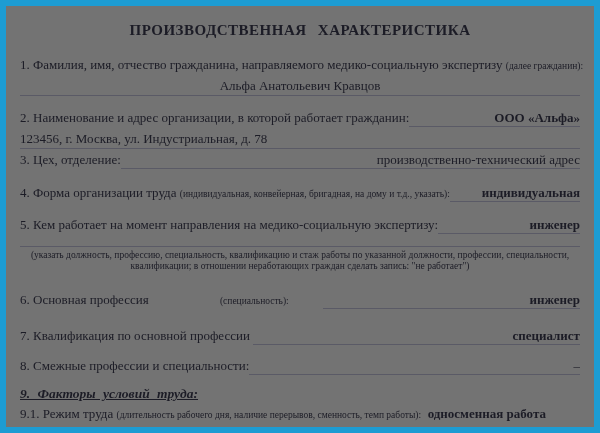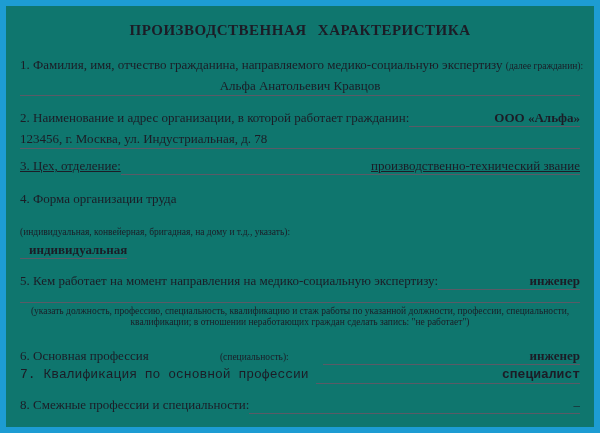--- a/index.html
+++ b/index.html
@@ -1,19 +1,19 @@
 <!DOCTYPE html>
 <html lang="ru"><head>
 <meta charset="utf-8">
 <style>
   html,body{margin:0;padding:0;background:#e8e8e8;}
   .page{
     box-sizing:border-box;
     width:600px;height:433px;
-    background:#0f766e;
+    background:#737373;
     border:6px solid #1d9cd3;
     position:relative;
     overflow:hidden;
     font-family:"Liberation Serif","DejaVu Serif",serif;
     color:#1c1c26;
     padding:8px 8px 0 8px;
   }
   .page::before{
     content:"";position:absolute;top:-6px;left:-6px;right:-6px;height:2px;
     background:#0d7fae;
@@ -46,25 +46,25 @@
     margin:3px 6px 0 6px;
   }
   .rule{border-bottom:1px solid #5a5a66;margin:12px 6px 0 6px;height:0;}
   .note{
     text-align:center;font-size:9.5px;line-height:11px;
     margin:3px 14px 0 14px;color:#1c1c26;
   }
   .heading-bi{font-weight:bold;font-style:italic;font-size:13.5px;word-spacing:4px;}
   .mt-f1{margin-top:17px;}
   .mt-f2{margin-top:13px;}
-  .mt-f3{margin-top:8px;text-decoration:underline;}
-  .mt-f4{margin-top:15px;flex-direction:column;}
+  .mt-f3{margin-top:2px;}
+  .mt-f4{margin-top:15px;}
   .mt-f5{margin-top:13px;}
   .mt-f6{margin-top:19px;gap:34px;}
-  .mt-f7{margin-top:0;font-family:Liberation Mono, monospace;}
+  .mt-f7{margin-top:17px;}
   .mt-f8{margin-top:12px;}
   .mt-f9{margin-top:10px;text-decoration:underline;}
   .mt-f91{margin-top:3px;}
 </style>
 </head>
 <body>
 
 <div class="page">
 
   <div class="title">ПРОИЗВОДСТВЕННАЯ ХАРАКТЕРИСТИКА</div>
@@ -78,21 +78,21 @@
   </div>
 
   <div class="field mt-f2">
     <span class="lbl">2. Наименование и адрес организации, в которой работает гражданин:</span>
     <span class="fill bold">ООО «Альфа»</span>
   </div>
   <div class="full-line-text">123456, г. Москва, ул. Индустриальная, д. 78</div>
 
   <div class="field mt-f3">
     <span class="lbl">3. Цех, отделение:</span>
-    <span class="fill">производственно-технический звание</span>
+    <span class="fill">производственно-технический адрес</span>
   </div>
 
   <div class="field mt-f4">
     <span class="lbl">4. Форма организации труда</span>&nbsp;
     <span class="sm">(индивидуальная, конвейерная, бригадная, на дому и т.д., указать):</span>
     <span class="fill bold">индивидуальная</span>
   </div>
 
   <div class="field mt-f5">
     <span class="lbl">5. Кем работает на момент направления на медико-социальную экспертизу:</span>

